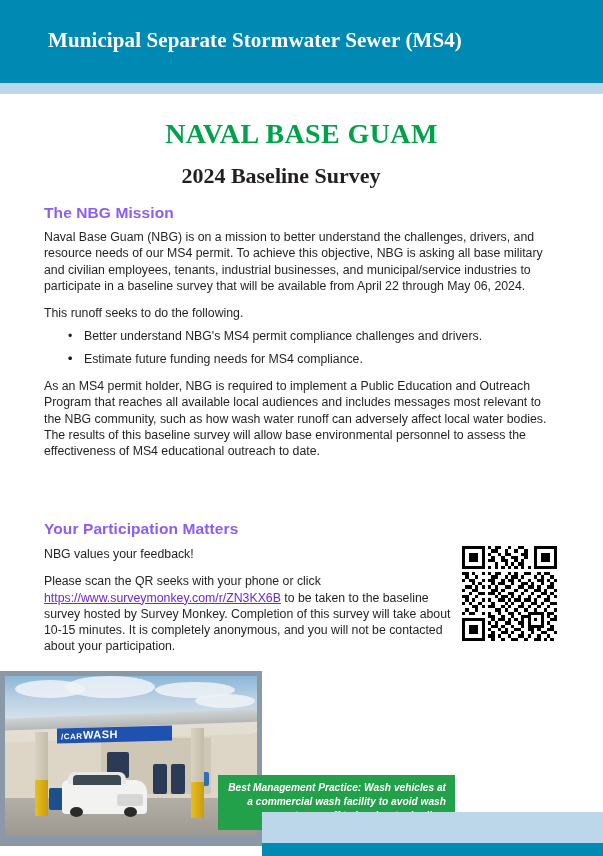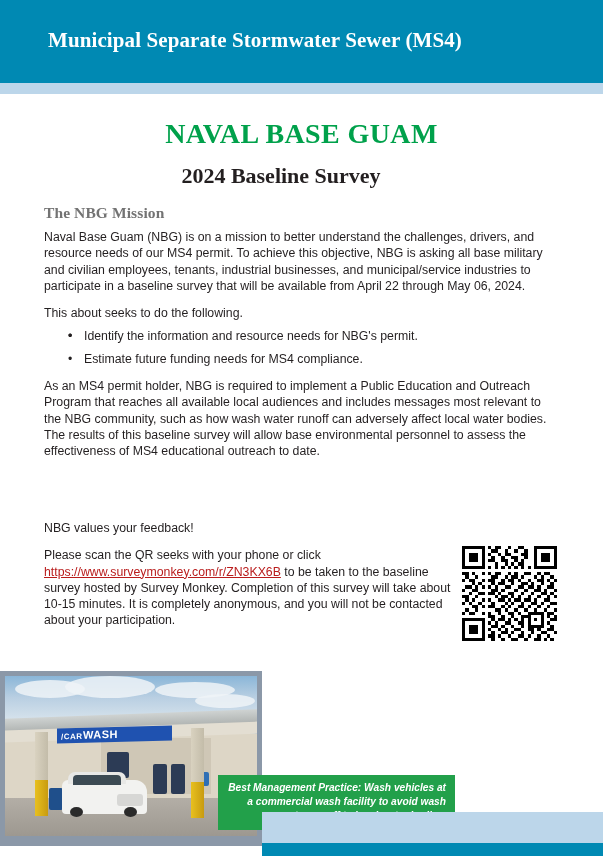--- a/index.html
+++ b/index.html
@@ -68,24 +68,24 @@
   }
 
   
   .content {
     position: absolute;
     left: 44px;
     top: 204px;
     width: 516px;
   }
   .section-heading {
-    font-family: Liberation Serif, serif;
+    font-family: Liberation Sans, sans-serif;
     font-weight: bold;
     font-size: 15.5px;
-    color: #737373;
+    color: #8b5cf6;
     margin: 0 0 7px 0;
     letter-spacing: 0.1px;
   }
   .para {
     font-size: 12.3px;
     line-height: 16.3px;
     margin: 0 0 11px 0;
     color: #231f20;
   }
   .para.tight { margin-bottom: 7px; }
@@ -110,21 +110,21 @@
 
   
   .participation {
     position: absolute;
     left: 44px;
     top: 520px;
     width: 410px;
   }
   .participation .section-heading { margin-bottom: 8px; }
   .link {
-    color: #b91c1c;
+    color: #6d28d9;
   }
 
   
   .qr-wrap {
     position: absolute;
     left: 461px;
     top: 546px;
     width: 97px;
     height: 95px;
     background: #ffffff;
@@ -294,38 +294,39 @@
 <div class="header-band"></div>
 <div class="header-title">Municipal Separate Stormwater Sewer (MS4)</div>
 <div class="header-underband"></div>
 
 <div class="doc-title">NAVAL BASE GUAM</div>
 <div class="doc-subtitle">2024 Baseline Survey</div>
 
 <div class="content">
   <div class="section-heading">The NBG Mission</div>
   <p class="para">Naval Base Guam (NBG) is on a mission to better understand the challenges, drivers, and resource needs of our MS4 permit. To achieve this objective, NBG is asking all base military and civilian employees, tenants, industrial businesses, and municipal/service industries to participate in a baseline survey that will be available from April 22 through May 06, 2024.</p>
-  <p class="para tight">This about seeks to do the following.</p>
+  <p class="para tight">This runoff seeks to do the following.</p>
   <ul class="bullets">
     <li>
       <span class="bullet-dot">•</span>
+      <span>Better understand NBG's MS4 permit compliance challenges and drivers.</span>
     </li>
     <li>
       <span class="bullet-dot">•</span>
-      <span>Identify the information and resource needs for NBG's permit.</span>
     </li>
     <li>
       <span class="bullet-dot">•</span>
       <span>Estimate future funding needs for MS4 compliance.</span>
     </li>
   </ul>
   <p class="para">As an MS4 permit holder, NBG is required to implement a Public Education and Outreach Program that reaches all available local audiences and includes messages most relevant to the NBG community, such as how wash water runoff can adversely affect local water bodies. The results of this baseline survey will allow base environmental personnel to assess the effectiveness of MS4 educational outreach to date.</p>
 </div>
 
 <div class="participation">
+  <div class="section-heading">Your Participation Matters</div>
   <p class="para">NBG values your feedback!</p>
   <p class="para"><span>Please scan the QR seeks with your phone or click </span><a class="link" href="#">https://www.surveymonkey.com/r/ZN3KX6B</a><span> to be taken to the baseline survey hosted by Survey Monkey. Completion of this survey will take about 10-15 minutes. It is completely anonymous, and you will not be contacted about your participation.</span></p>
 </div>
 
 <div class="qr-wrap">
   <svg width="97" height="95" viewBox="0 0 29 29" shape-rendering="crispEdges">
     <rect width="29" height="29" fill="#ffffff"></rect>
     <g fill="#000000">
 
       <rect x="0" y="0" width="7" height="1"></rect>

